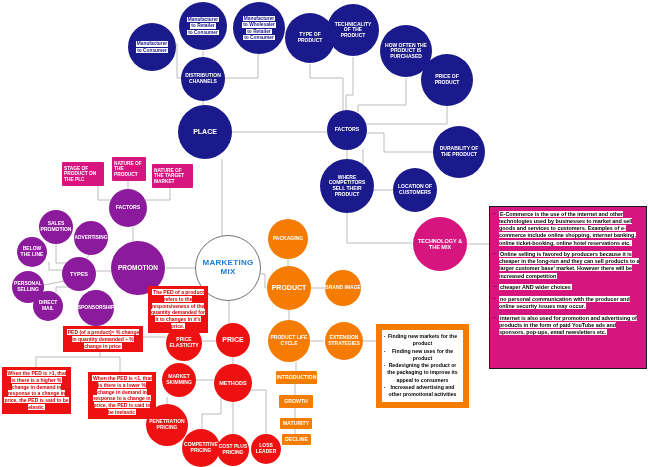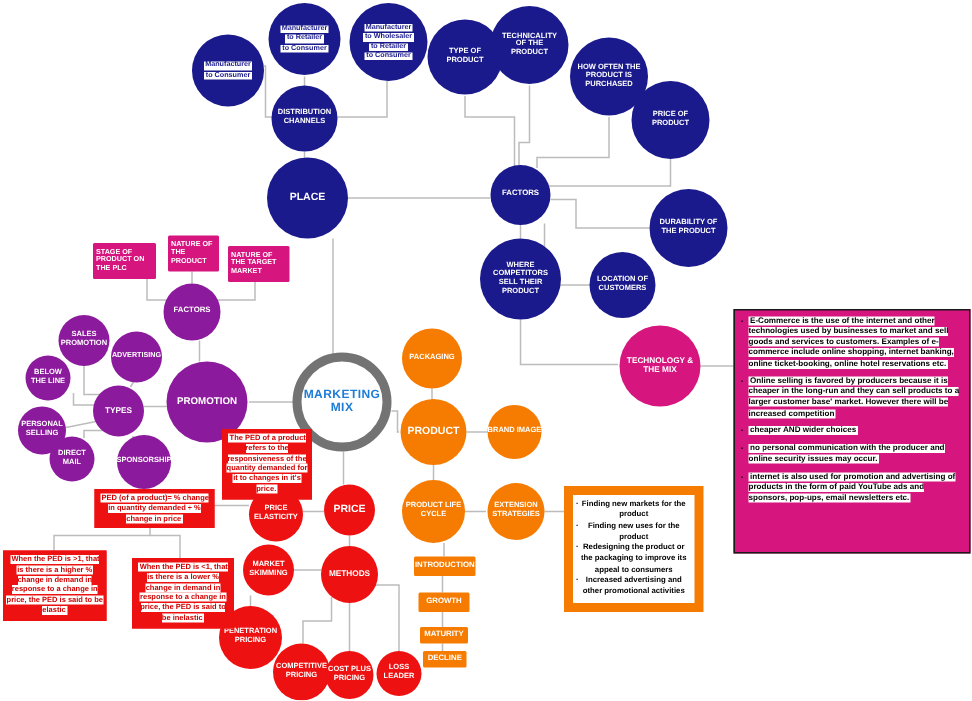--- a/index.html
+++ b/index.html
@@ -7,21 +7,21 @@
          font-family:"Liberation Sans",sans-serif;}
   #wires{position:absolute;left:0;top:0;width:648px;height:467px;}
   .node{position:absolute;display:flex;flex-direction:column;align-items:center;justify-content:center;
         text-align:center;font-weight:bold;box-sizing:border-box;line-height:1.12;z-index:2;}
   .circle{border-radius:50%;}
   .blue{background:#1a1a8c;color:#fff;}
   .purple{background:#8c1a9c;color:#fff;}
   .orange{background:#f67c01;color:#fff;}
   .red{background:#ee1111;color:#fff;}
   .magenta{background:#d6157f;color:#fff;}
-  .center-node{background:#fff;border:6px solid #737373;color:#1e7cd6;letter-spacing:.3px;}
+  .center-node{background:#fff;border:1px solid #737373;color:#1e7cd6;letter-spacing:.3px;}
   .chips-blue{background:#1a1a8c;color:#1a1a8c;}
   .chips-blue .line{background:#fff;padding:0 1px;margin:.5px 0;}
   .node .line{display:block;}
   .rect{border-radius:1px;}
   .m-rect{text-align:left;align-items:flex-start;padding:1px 2px;}
   .tbox{position:absolute;box-sizing:border-box;font-weight:bold;z-index:2;}
   .red-box{background:#ee1111;border:1px solid #ee1111;color:#cf0000;text-align:center;
            font-size:5px;line-height:1.35;padding:2px 1px;}
   .red-box .hl{background:#fff;padding:0 1px;}
   .magenta-box{background:#d6157f;border:1px solid #1a1a1a;color:#000;font-size:5.4px;

